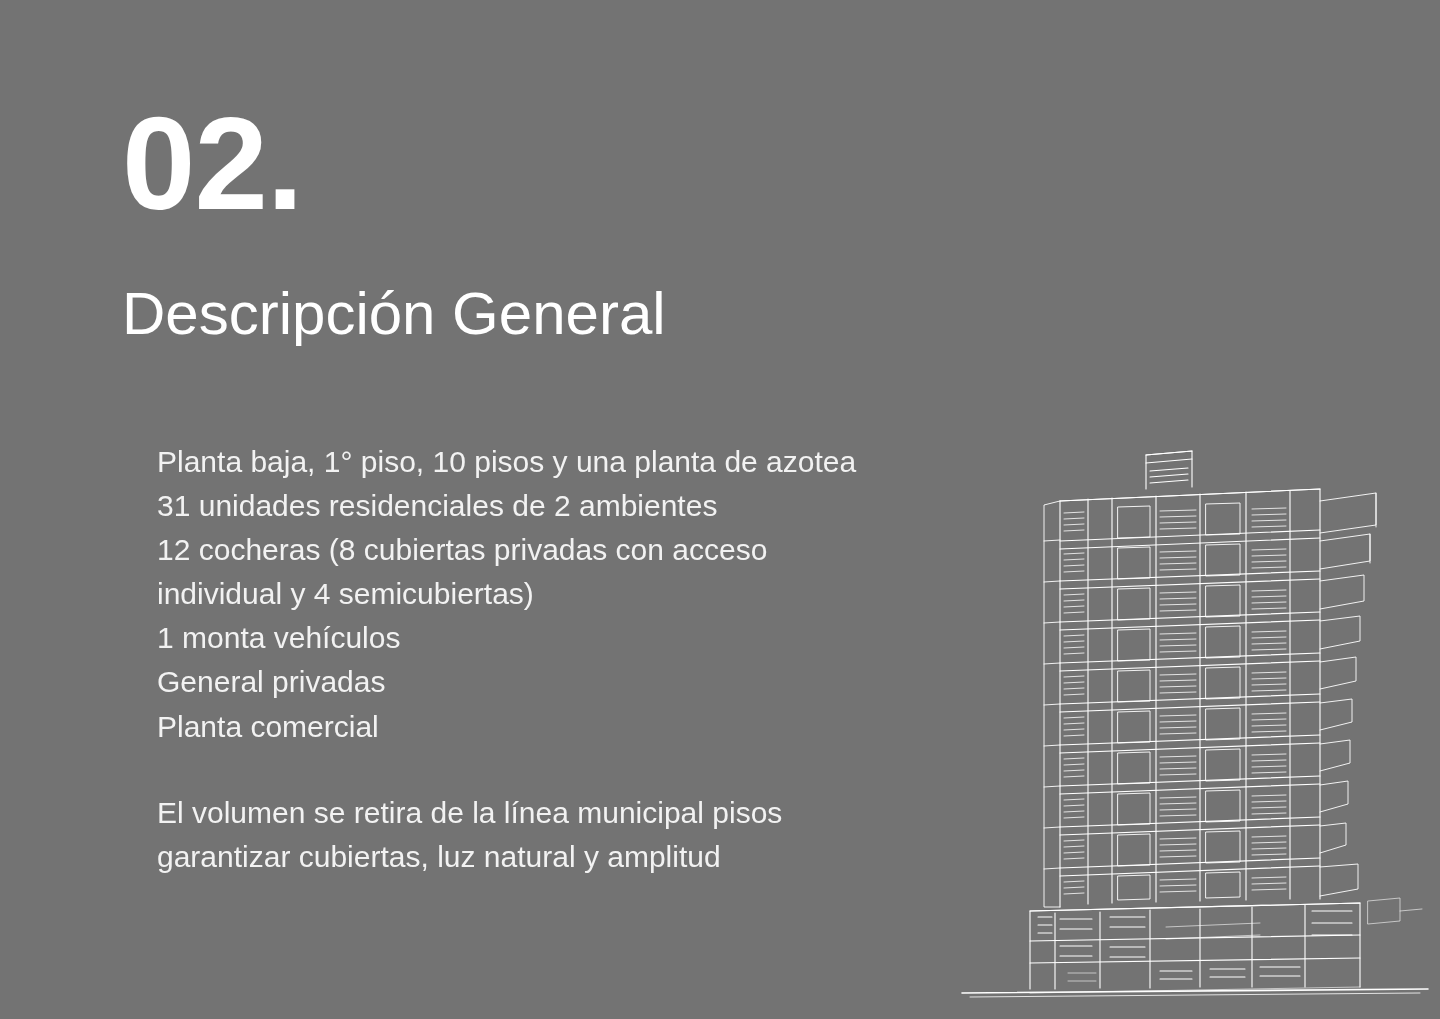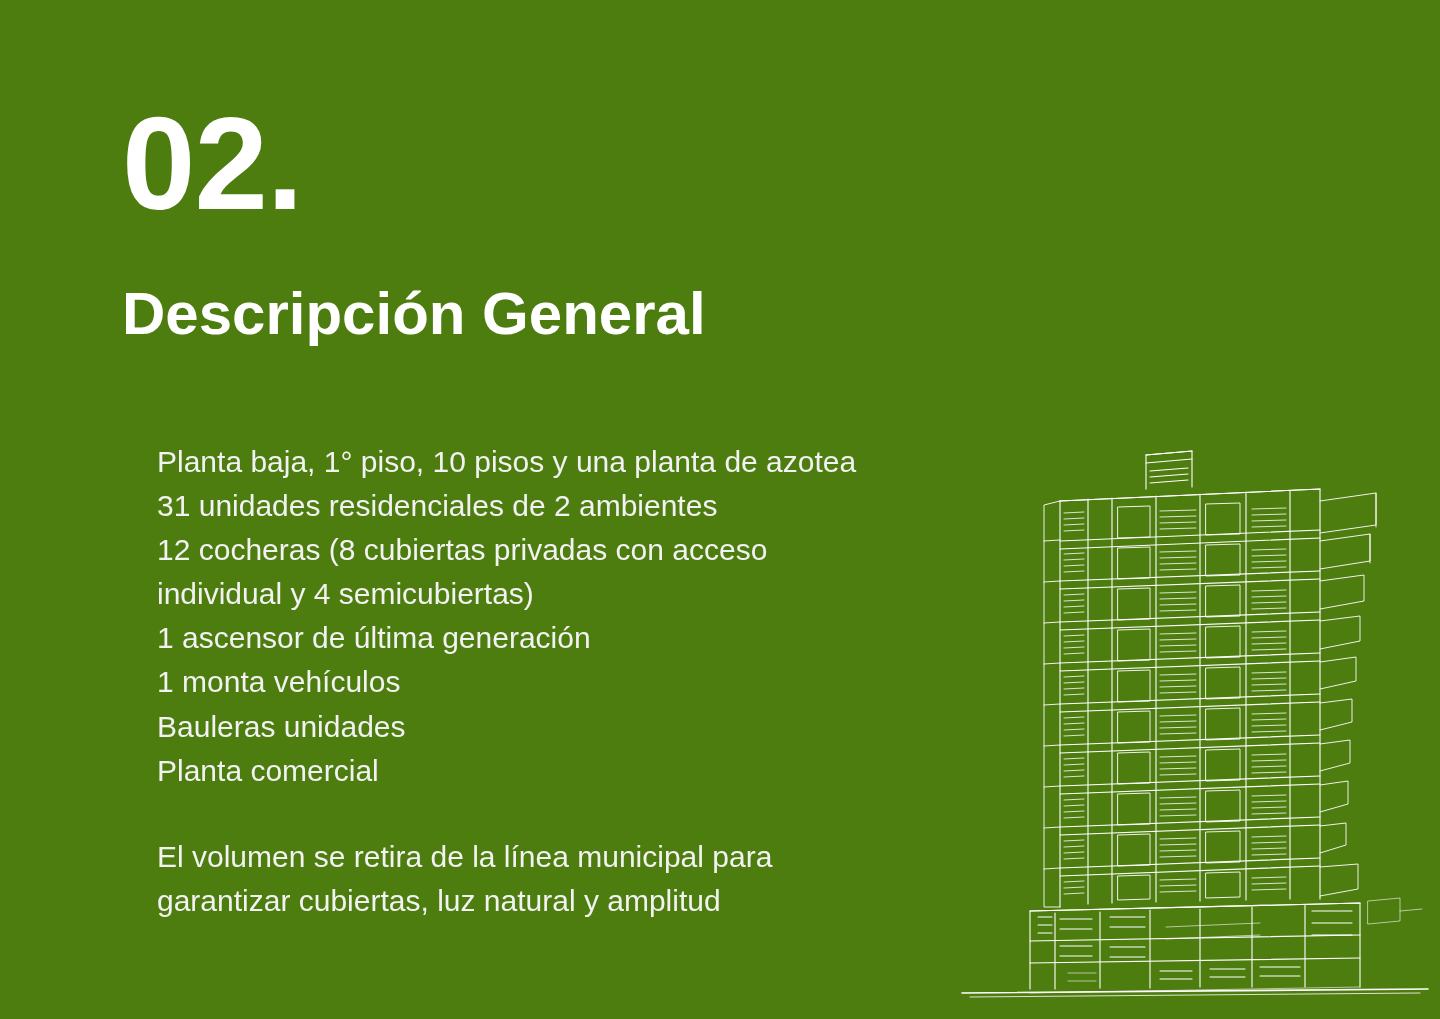--- a/index.html
+++ b/index.html
@@ -14,40 +14,40 @@
     overflow: hidden;
     font-family: "Liberation Sans", sans-serif;
     color: #ffffff;
     position: relative;
   }
 
   .slide {
     position: relative;
     width: 1440px;
     height: 1019px;
-    background: #4d7c0f;
+    background: #737373;
   }
 
   .section-number {
     position: absolute;
     left: 122px;
     top: 98px;
     font-size: 132px;
     font-weight: 700;
     line-height: 1;
     letter-spacing: -1px;
     color: #ffffff;
   }
 
   .section-title {
     position: absolute;
     left: 122px;
     top: 282px;
     font-size: 60px;
-    font-weight: 700;
+    font-weight: 400;
     line-height: 1.05;
     color: #ffffff;
   }
 
   .body-block {
     position: absolute;
     left: 122px;
     top: 440px;
     width: 880px;
   }
@@ -85,28 +85,27 @@
 
   <div class="section-number">02.</div>
 
   <div class="section-title">Descripción General</div>
 
   <div class="body-block">
     <div class="body-line">Planta baja, 1° piso, 10 pisos y una planta de azotea</div>
     <div class="body-line">31 unidades residenciales de 2 ambientes</div>
     <div class="body-line">12 cocheras (8 cubiertas privadas con acceso</div>
     <div class="body-line">individual y 4 semicubiertas)</div>
-    <div class="body-line">1 ascensor de última generación</div>
     <div class="body-line">1 monta vehículos</div>
-    <div class="body-line">Bauleras unidades</div>
+    <div class="body-line">General privadas</div>
     <div class="body-line">Planta comercial</div>
 
     <div class="para-gap"></div>
 
-    <div class="body-line">El volumen se retira de la línea municipal para</div>
+    <div class="body-line">El volumen se retira de la línea municipal pisos</div>
     <div class="body-line">garantizar cubiertas, luz natural y amplitud</div>
   </div>
 
   <div class="illustration">
     <svg viewBox="0 0 470 570" xmlns="http://www.w3.org/2000/svg" stroke="#ffffff" fill="none" stroke-width="1.1" stroke-linecap="round">
 
       <g>
         <path d="M2 552 L468 548" stroke-width="1.6"></path>
         <path d="M10 556 L460 552" stroke-width="0.8"></path>
       </g>

